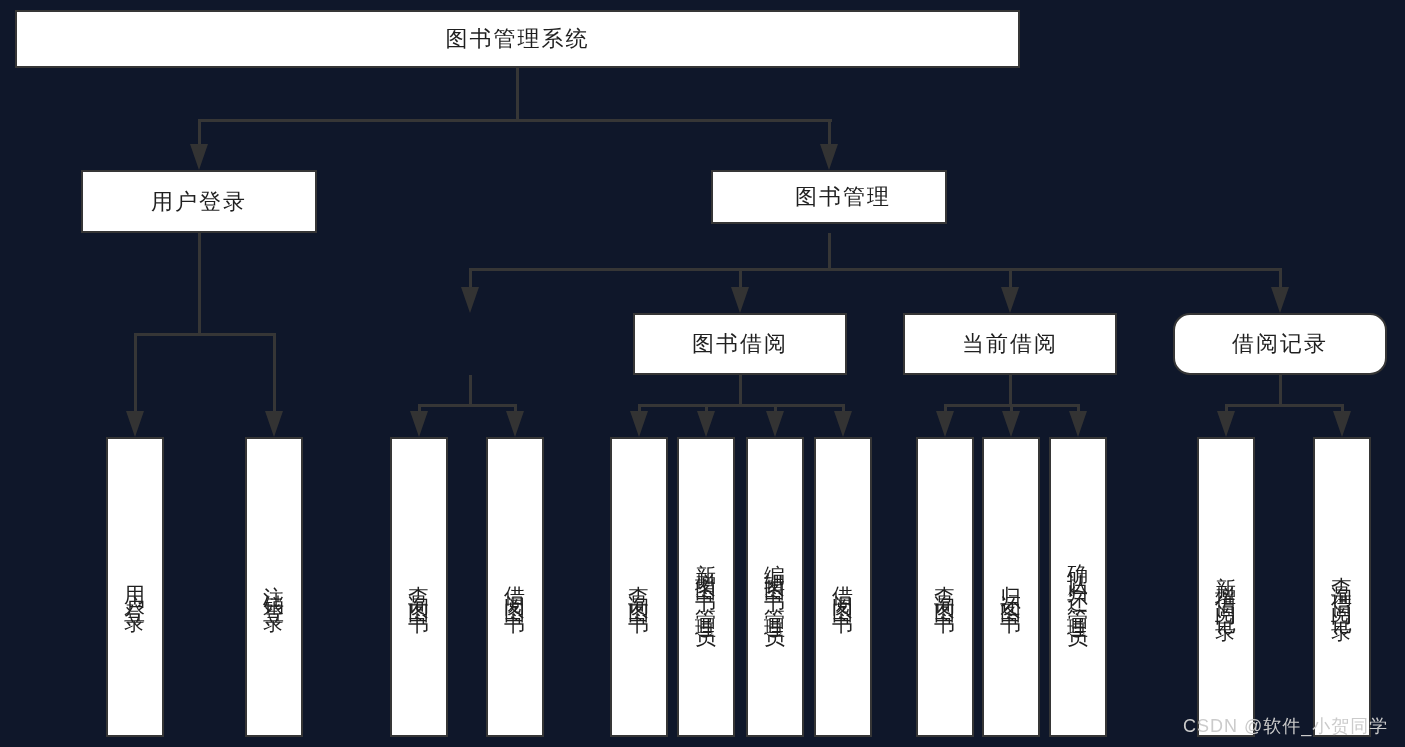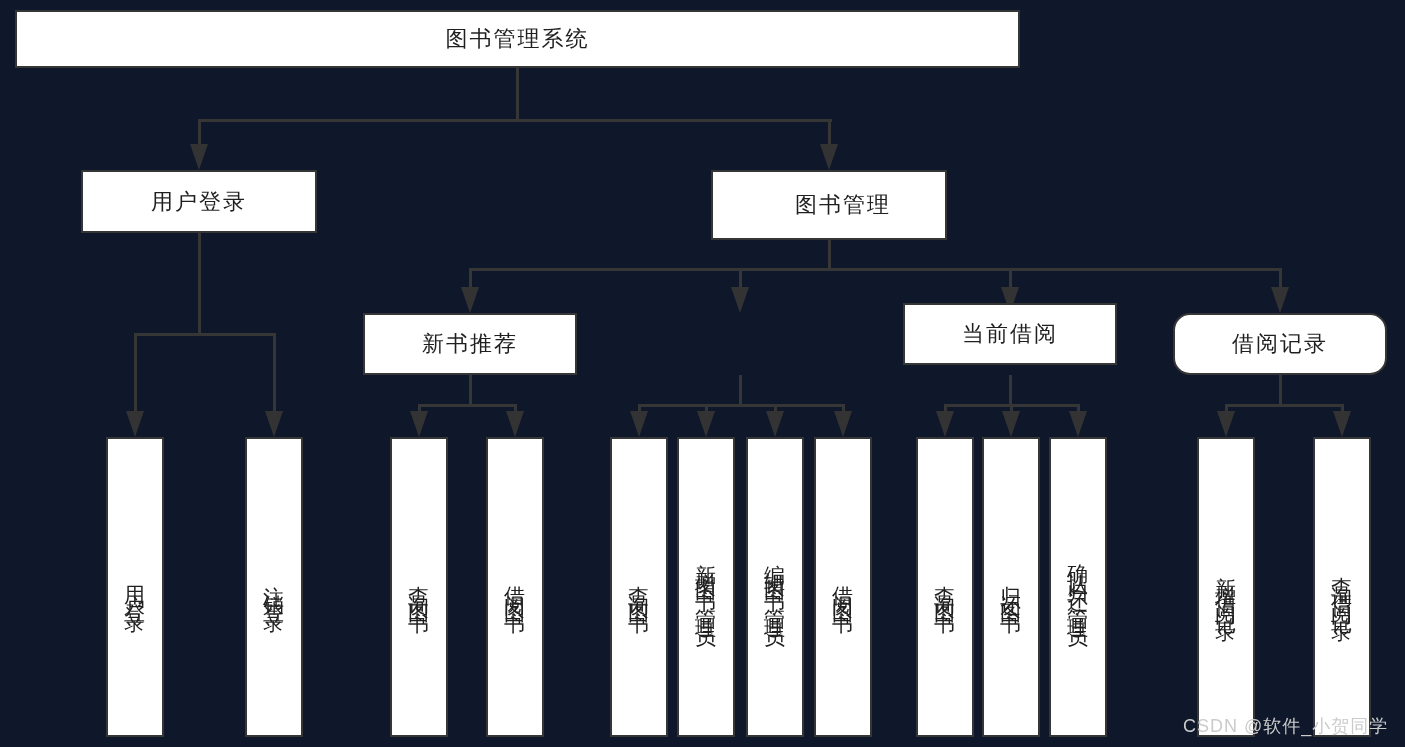--- a/index.html
+++ b/index.html
@@ -85,21 +85,21 @@
   <div class="vline" style="left:516px; top:68px; height:53px;"></div>
   <div class="hline" style="left:198px; top:119px; width:634px;"></div>
   <div class="vline" style="left:198px; top:119px; height:27px;"></div>
   <div class="arrow" style="left:190px; top:144px;"></div>
   <div class="vline" style="left:828px; top:119px; height:27px;"></div>
   <div class="arrow" style="left:820px; top:144px;"></div>
 
   <div class="box" style="left:81px; top:170px; width:236px; height:63px;">
     <span>用户登录</span>
   </div>
-  <div class="box" style="left:711px; top:170px; width:236px; height:70px;padding-left:28px;">
+  <div class="box" style="left:711px; top:170px; width:236px; height:54px;padding-left:28px;">
     <span>图书管理</span>
   </div>
 
   <div class="vline" style="left:198px; top:233px; height:102px;"></div>
   <div class="hline" style="left:134px; top:333px; width:141px;"></div>
   <div class="vline" style="left:134px; top:333px; height:80px;"></div>
   <div class="arrow" style="left:126px; top:411px;"></div>
   <div class="vline" style="left:273px; top:333px; height:80px;"></div>
   <div class="arrow" style="left:265px; top:411px;"></div>
 
@@ -107,24 +107,24 @@
   <div class="hline" style="left:469px; top:268px; width:813px;"></div>
   <div class="vline" style="left:469px; top:268px; height:21px;"></div>
   <div class="arrow" style="left:461px; top:287px;"></div>
   <div class="vline" style="left:739px; top:268px; height:21px;"></div>
   <div class="arrow" style="left:731px; top:287px;"></div>
   <div class="vline" style="left:1009px; top:268px; height:21px;"></div>
   <div class="arrow" style="left:1001px; top:287px;"></div>
   <div class="vline" style="left:1279px; top:268px; height:21px;"></div>
   <div class="arrow" style="left:1271px; top:287px;"></div>
 
-  <div class="box" style="left:363px; top:313px; width:214px; height:62px;">
-    <span>新书推荐</span>
-  </div>
-  <div class="box" style="left:903px; top:303px; width:214px; height:62px;">
+  <div class="box" style="left:633px; top:313px; width:214px; height:62px;">
+    <span>图书借阅</span>
+  </div>
+  <div class="box" style="left:903px; top:313px; width:214px; height:62px;">
     <span>当前借阅</span>
   </div>
   <div class="box" style="left:1173px; top:313px; width:214px; height:62px;border-radius:17px;">
     <span>借阅记录</span>
   </div>
 
   <div class="vline" style="left:469px; top:375px; height:31px;"></div>
   <div class="hline" style="left:418px; top:404px; width:99px;"></div>
   <div class="vline" style="left:418px; top:404px; height:9px;"></div>
   <div class="arrow" style="left:410px; top:411px;"></div>

